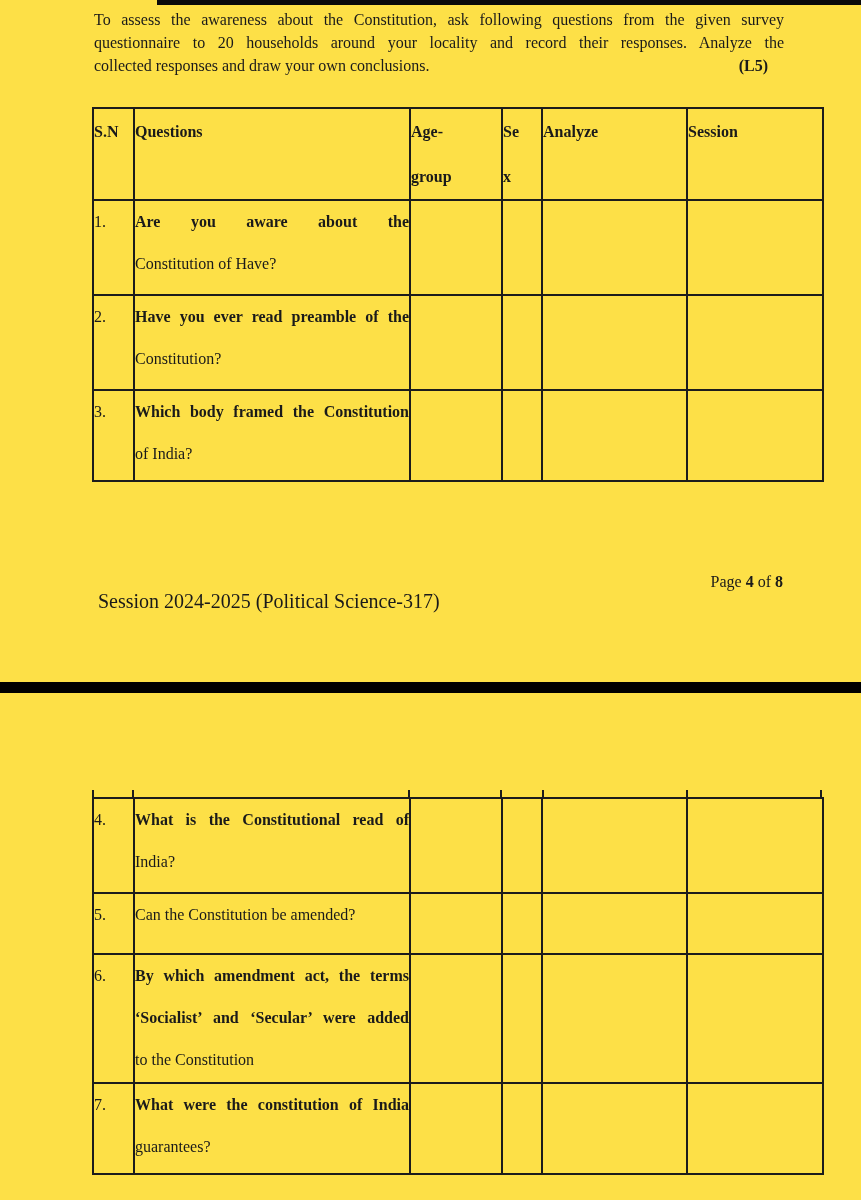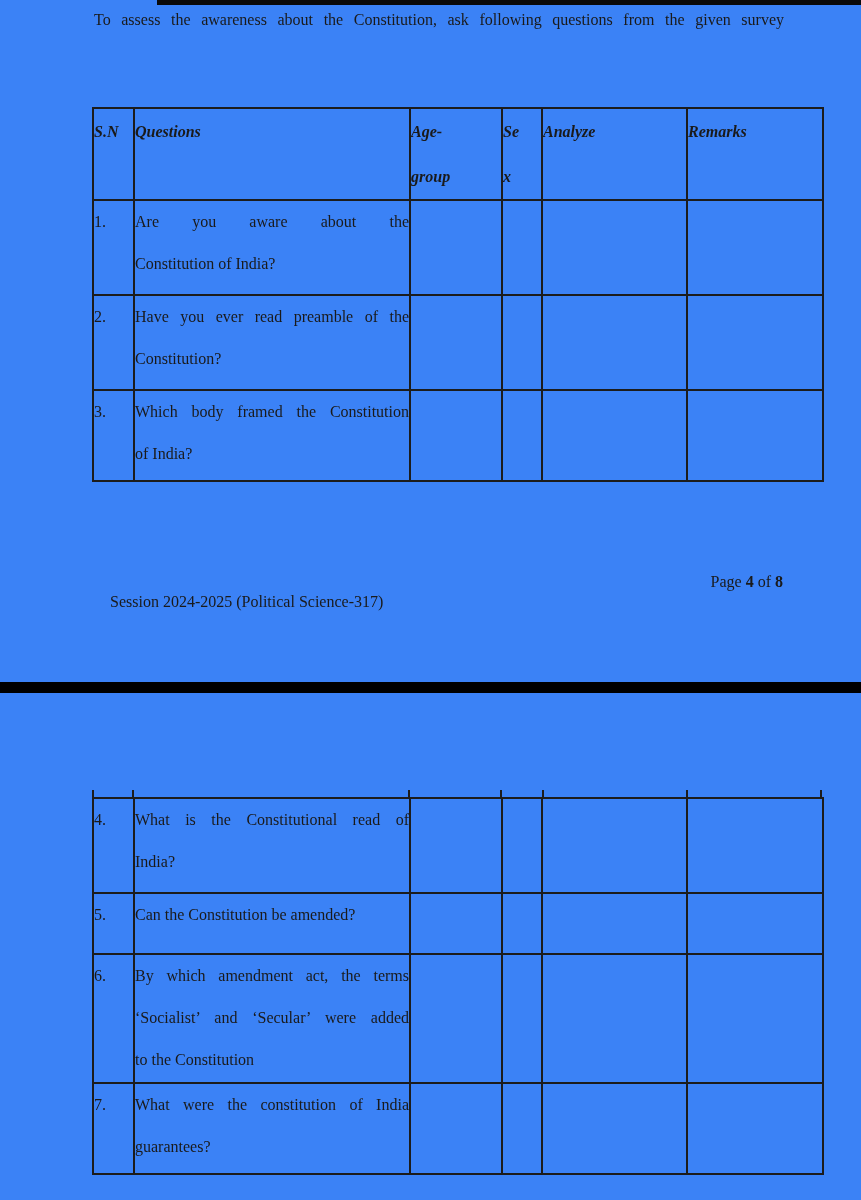--- a/index.html
+++ b/index.html
@@ -6,21 +6,21 @@
   body {
     width: 861px; height: 1200px;
     background: #ffffff;
     font-family: "Liberation Serif", "DejaVu Serif", serif;
     color: #1a1a1a;
     overflow: hidden;
   }
   .page {
     position: relative;
     width: 861px; height: 1200px;
-    background: #3b82f6;
+    background: #fde047;
   }
 
   
   .top-cut-bar {
     position: absolute; left: 157px; top: 0; width: 704px; height: 5px;
     background: #0a0a0a;
   }
 
   
   .intro {
@@ -48,31 +48,31 @@
   }
   th .h-line {
     font-weight: 700; font-size: 16px; line-height: 45px;
     text-align: left; white-space: nowrap;
   }
   th { padding: 2px 8px 0 10px; }
   th.col-questions { padding-left: 13px; }
   td.sn-cell { padding: 6px 4px 0 8px; font-size: 16px; line-height: 42px; }
   td.q-cell { padding: 6px 8px 0 13px; font-size: 16px; }
   .q-line { line-height: 42px; white-space: nowrap; overflow: hidden; }
-  .q-line.stretch { text-align: justify; text-align-last: justify; }
+  .q-line.stretch { text-align: justify; text-align-last: justify; font-weight: bold; }
 
   
   .page-indicator {
     position: absolute; top: 572px; right: 78px;
     font-size: 16px; line-height: 20px; text-align: center;
   }
   .page-indicator b { font-weight: 700; }
   .session-label {
-    position: absolute; left: 110px; top: 591px;
-    font-size: 16px; line-height: 21px;
+    position: absolute; left: 98px; top: 591px;
+    font-size: 20px; line-height: 21px;
   }
 
   
   .page-break-bar {
     position: absolute; left: 0; top: 682px; width: 861px; height: 11px;
     background: #000000;
   }
 
   
   .stub {
@@ -82,61 +82,66 @@
 </style>
 </head>
 <body>
 
 <div class="page">
 
   <div class="top-cut-bar"></div>
 
   <div class="intro">
     <div class="intro-line stretch">To assess the awareness about the Constitution, ask following questions from the given survey</div>
+    <div class="intro-line stretch">questionnaire to 20 households around your locality and record their responses. Analyze the</div>
+    <div class="intro-line intro-last">
+      <span>collected responses and draw your own conclusions.</span>
+      <span class="marks">(L5)</span>
+    </div>
   </div>
 
   <table class="survey" id="table-page4">
       <colgroup>
         <col style="width: 41px;">
         <col style="width: 276px;">
         <col style="width: 92px;">
         <col style="width: 40px;">
         <col style="width: 145px;">
         <col style="width: 136px;">
       </colgroup>
       <thead>
-        <tr style="height: 91px; font-style: italic;">
+        <tr style="height: 91px;">
           <th class="col-sn">
             <div class="h-line">S.N</div>
           </th>
           <th class="col-questions">
             <div class="h-line">Questions</div>
           </th>
           <th class="col-age-group">
             <div class="h-line">Age-</div>
             <div class="h-line">group</div>
           </th>
           <th class="col-sex">
             <div class="h-line">Se</div>
             <div class="h-line">x</div>
           </th>
           <th class="col-response">
             <div class="h-line">Analyze</div>
           </th>
           <th class="col-remarks">
-            <div class="h-line">Remarks</div>
+            <div class="h-line">Session</div>
           </th>
         </tr>
       </thead>
       <tbody>
         <tr style="height: 95px;">
           <td class="sn-cell">1.</td>
           <td class="q-cell">
             <div class="q-line stretch">Are you aware about the</div>
-            <div class="q-line">Constitution of India?</div>
+            <div class="q-line">Constitution of Have?</div>
           </td>
           <td></td>
           <td></td>
           <td></td>
           <td></td>
         </tr>
         <tr style="height: 95px;">
           <td class="sn-cell">2.</td>
           <td class="q-cell">
             <div class="q-line stretch">Have you ever read preamble of the</div>

